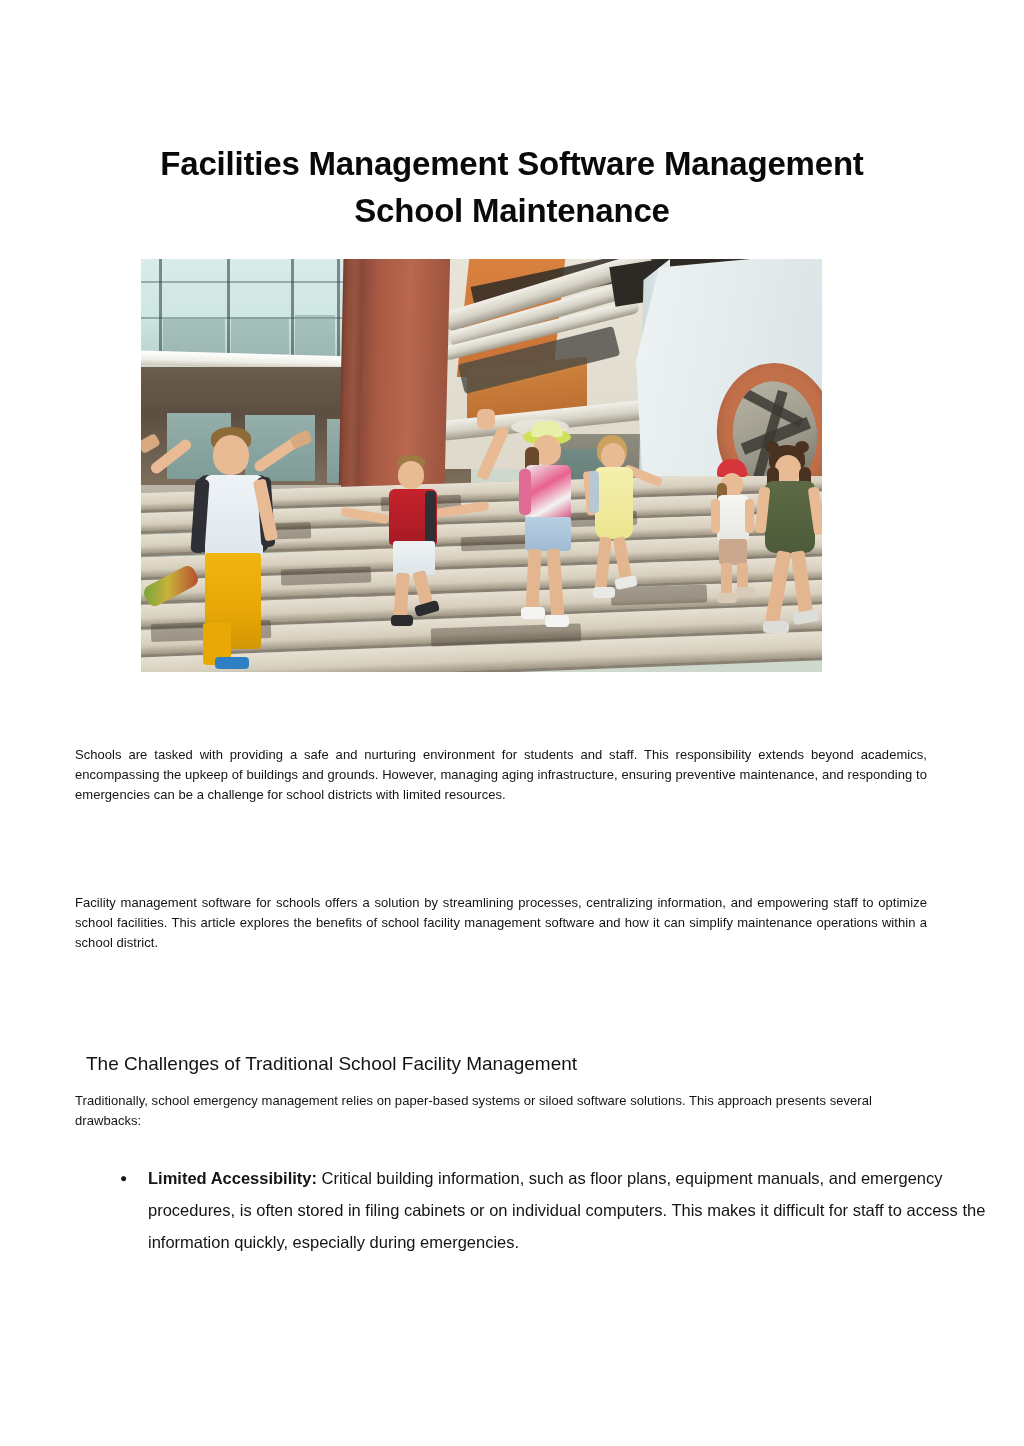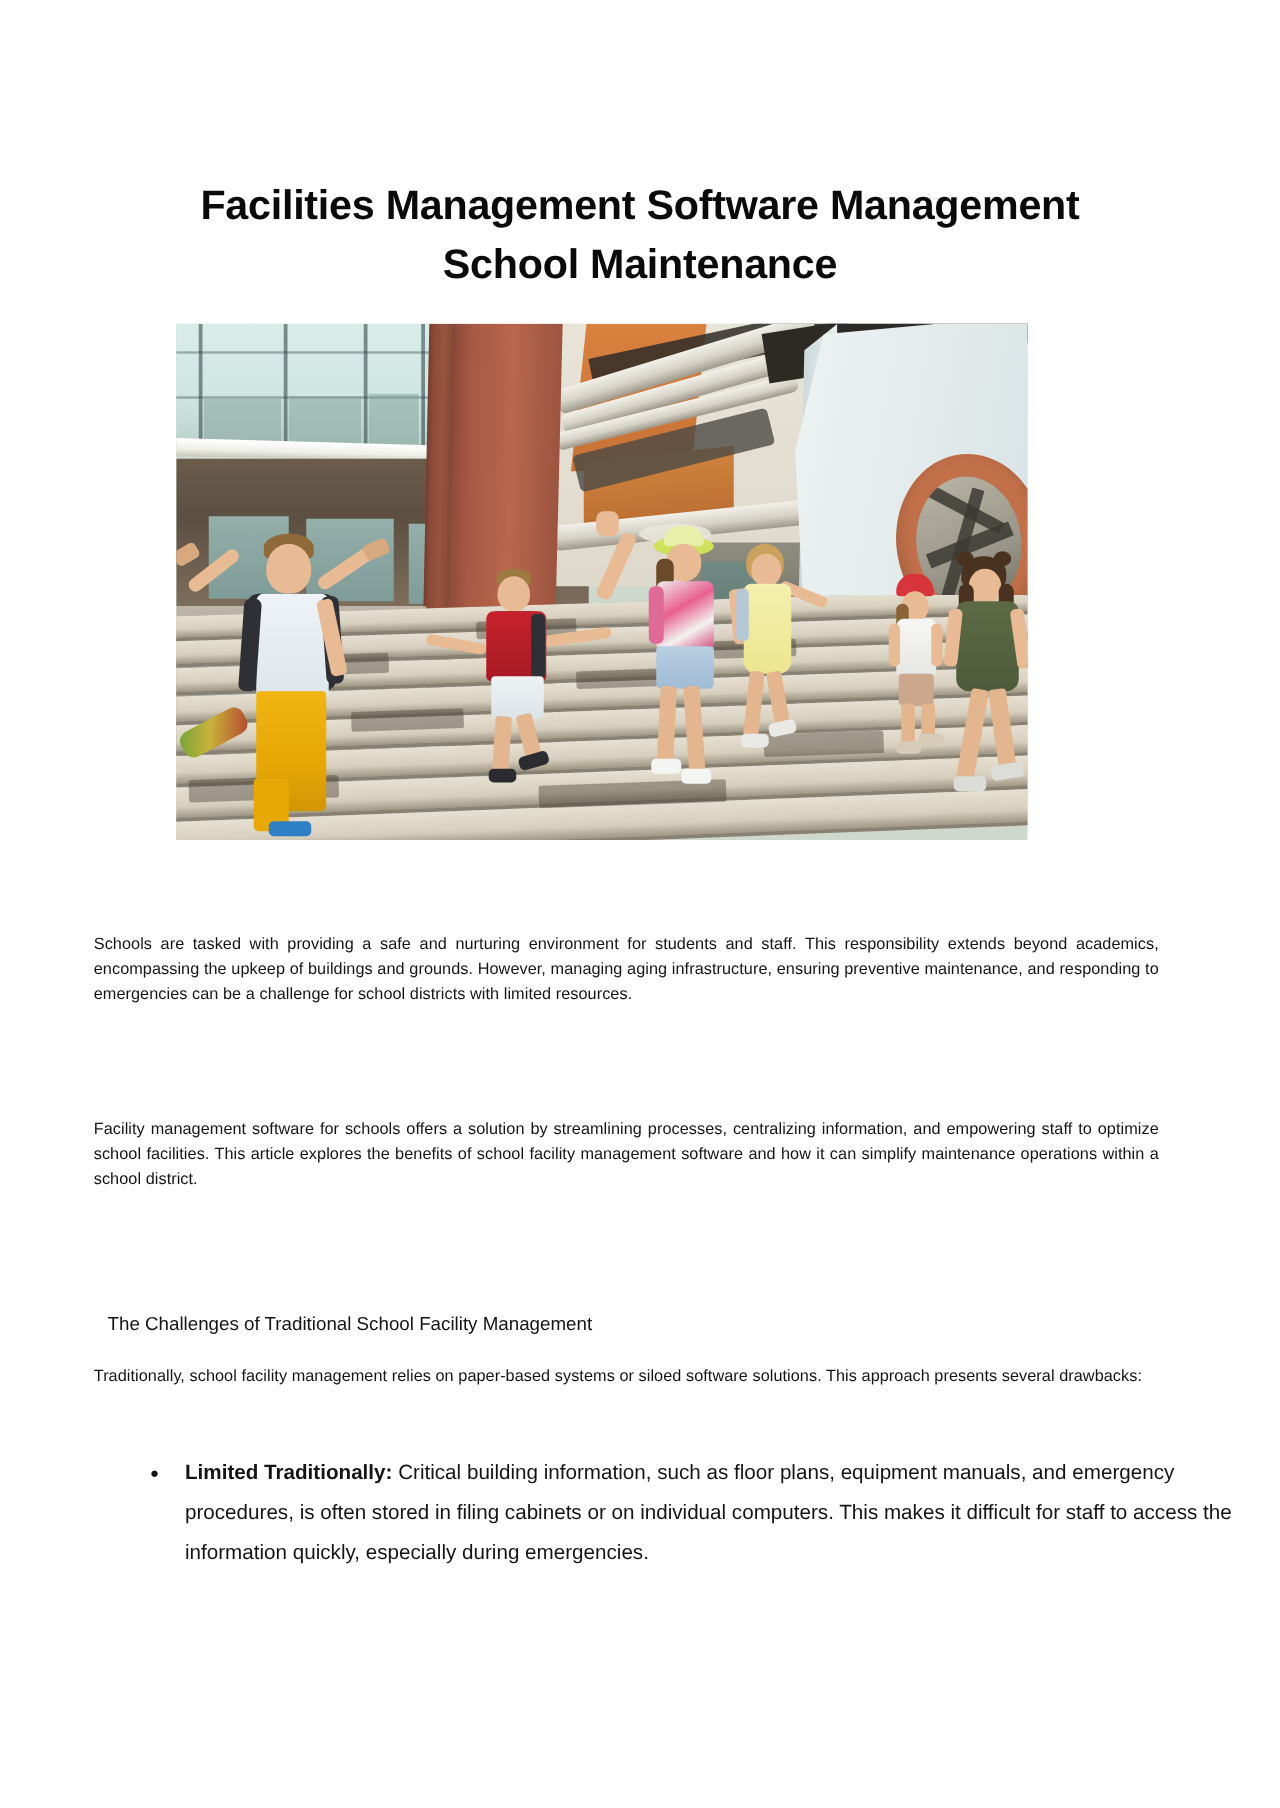--- a/index.html
+++ b/index.html
@@ -300,21 +300,21 @@
     line-height: 20px;
     text-align: justify;
     color: #141414;
     letter-spacing: 0.05px;
   }
   .para-left { text-align: left; }
   .section-head {
     position: absolute;
     left: 86px;
     width: 852px;
-    font-size: 15px;
+    font-size: 19px;
     line-height: 30px;
     font-weight: normal;
     color: #141414;
   }
   .bullets {
     position: absolute;
     left: 86px;
     width: 852px;
     margin: 0;
     padding: 0 0 0 62px;
@@ -532,21 +532,21 @@
 
     </div>
   </figure>
 
   <p class="para" style="top:732px;">Schools are tasked with providing a safe and nurturing environment for students and staff. This responsibility extends beyond academics, encompassing the upkeep of buildings and grounds. However, managing aging infrastructure, ensuring preventive maintenance, and responding to emergencies can be a challenge for school districts with limited resources.</p>
 
   <p class="para" style="top:880px;">Facility management software for schools offers a solution by streamlining processes, centralizing information, and empowering staff to optimize school facilities. This article explores the benefits of school facility management software and how it can simplify maintenance operations within a school district.</p>
 
   <h2 class="section-head" style="top:1033px;">The Challenges of Traditional School Facility Management</h2>
 
-  <p class="para para-left" style="top:1078px;">Traditionally, school facility management relies on paper-based systems or siloed software solutions. This approach presents several drawbacks:</p>
+  <p class="para para-left" style="top:1078px;">Traditionally, school emergency management relies on paper-based systems or siloed software solutions. This approach presents several drawbacks:</p>
 
   <ul class="bullets" style="top:1162px;">
     <li>
-      <b>Limited Traditionally:</b><span> Critical building information, such as floor plans, equipment manuals, and emergency procedures, is often stored in filing cabinets or on individual computers. This makes it difficult for staff to access the information quickly, especially during emergencies.</span>
+      <b>Limited Accessibility:</b><span> Critical building information, such as floor plans, equipment manuals, and emergency procedures, is often stored in filing cabinets or on individual computers. This makes it difficult for staff to access the information quickly, especially during emergencies.</span>
     </li>
   </ul>
 
 </div>
 
 </body></html>

